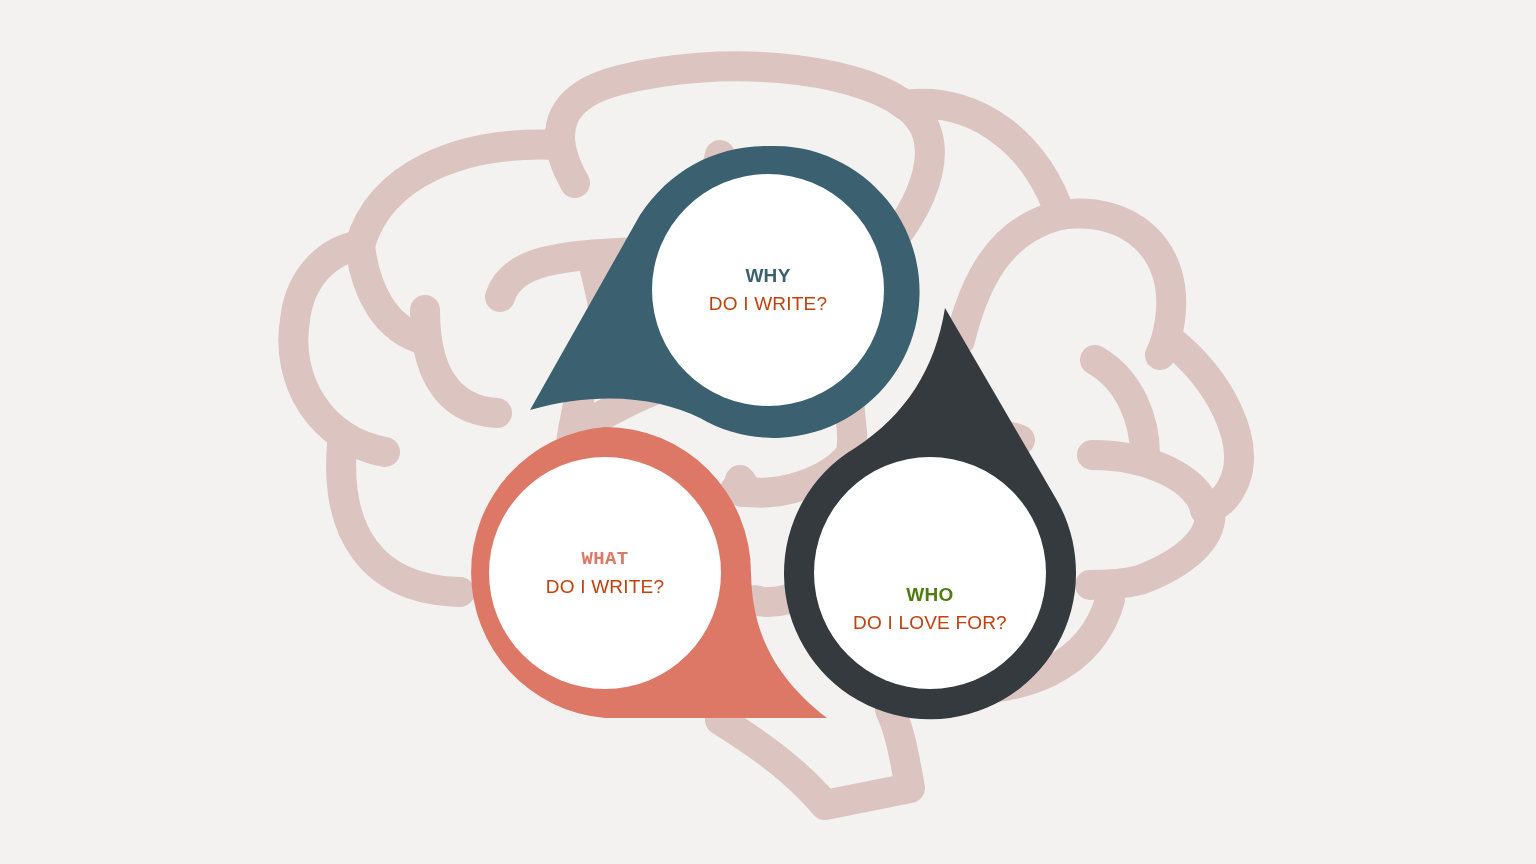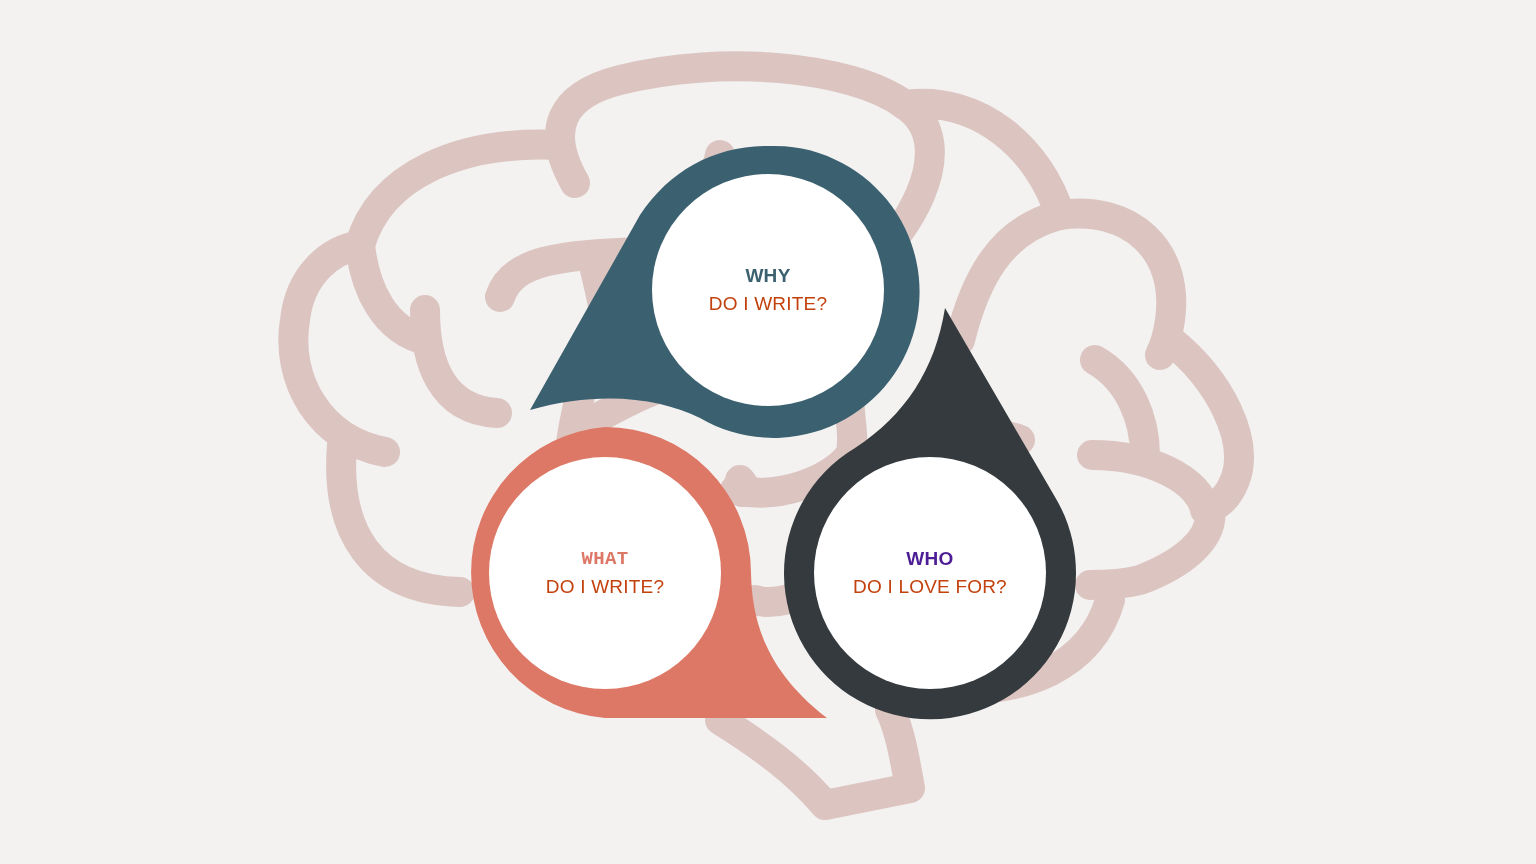--- a/index.html
+++ b/index.html
@@ -121,17 +121,17 @@
     <span class="kw" style="color:#3b6170;">WHY</span>
     <span class="q">DO I WRITE?</span>
   </div>
 
   <div class="label" style="left:605px; top:545px;">
     <span class="kw" style="color:#de7866;font-family:Liberation Mono, monospace;">WHAT</span>
     <span class="q">DO I WRITE?</span>
   </div>
 
   <div class="label" style="left:930px; top:545px;">
-    <span class="kw" style="color:#4c1d95;">WHO</span>
+    <span class="kw" style="color:#4d7c0f;margin-top:36px;">WHO</span>
     <span class="q">DO I LOVE FOR?</span>
   </div>
 
 </div>
 
 </body></html>

